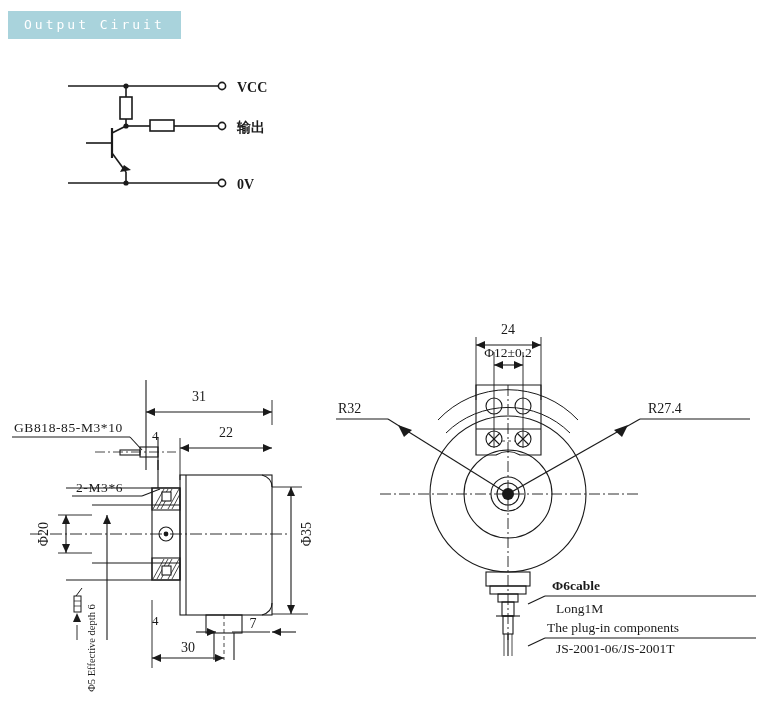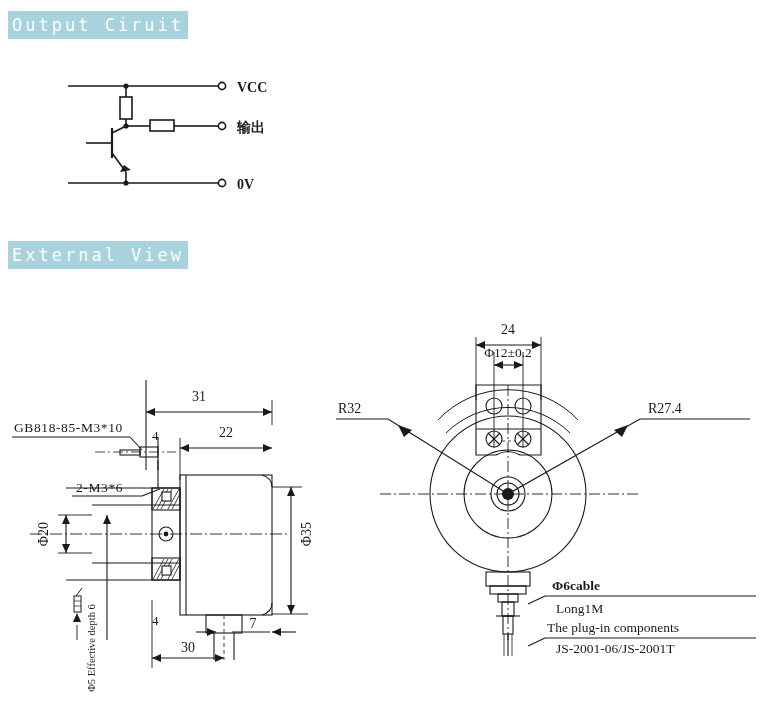--- a/index.html
+++ b/index.html
@@ -19,25 +19,25 @@
     position: absolute;
     left: 0; top: 0;
     width: 762px; height: 707px;
   }
   
   .banner {
     position: absolute;
     background: #a9d3dc;
     color: #ffffff;
     font-family: "DejaVu Sans Mono", "Liberation Mono", monospace;
-    font-size: 17px;
+    font-size: 13px;
     letter-spacing: 3px;
     line-height: 28px;
     height: 28px;
-    padding: 0 4px;
+    padding: 0 16px;
     white-space: nowrap;
     text-align: right;
   }
   #banner-output { left: 8px; top: 11px; }
   #banner-external { left: 8px; top: 241px; }
 
   
   .canvas {
     position: absolute;
     left: 0; top: 0;
@@ -56,21 +56,20 @@
     font-weight: bold;
   }
 </style>
 </head>
 <body>
 
 <div class="page">
 
   <div class="banner" id="banner-output">Output Ciruit</div>
 
-  <div class="banner" id="banner-external">External View</div>
 
   <svg class="canvas" viewBox="0 0 762 707">
 
     <g stroke="#1a1a1a" fill="none" stroke-width="1.6">
 
       <line x1="68" y1="86" x2="218" y2="86"></line>
 
       <line x1="68" y1="183" x2="218" y2="183"></line>
 
       <line x1="190" y1="126" x2="218" y2="126"></line>

